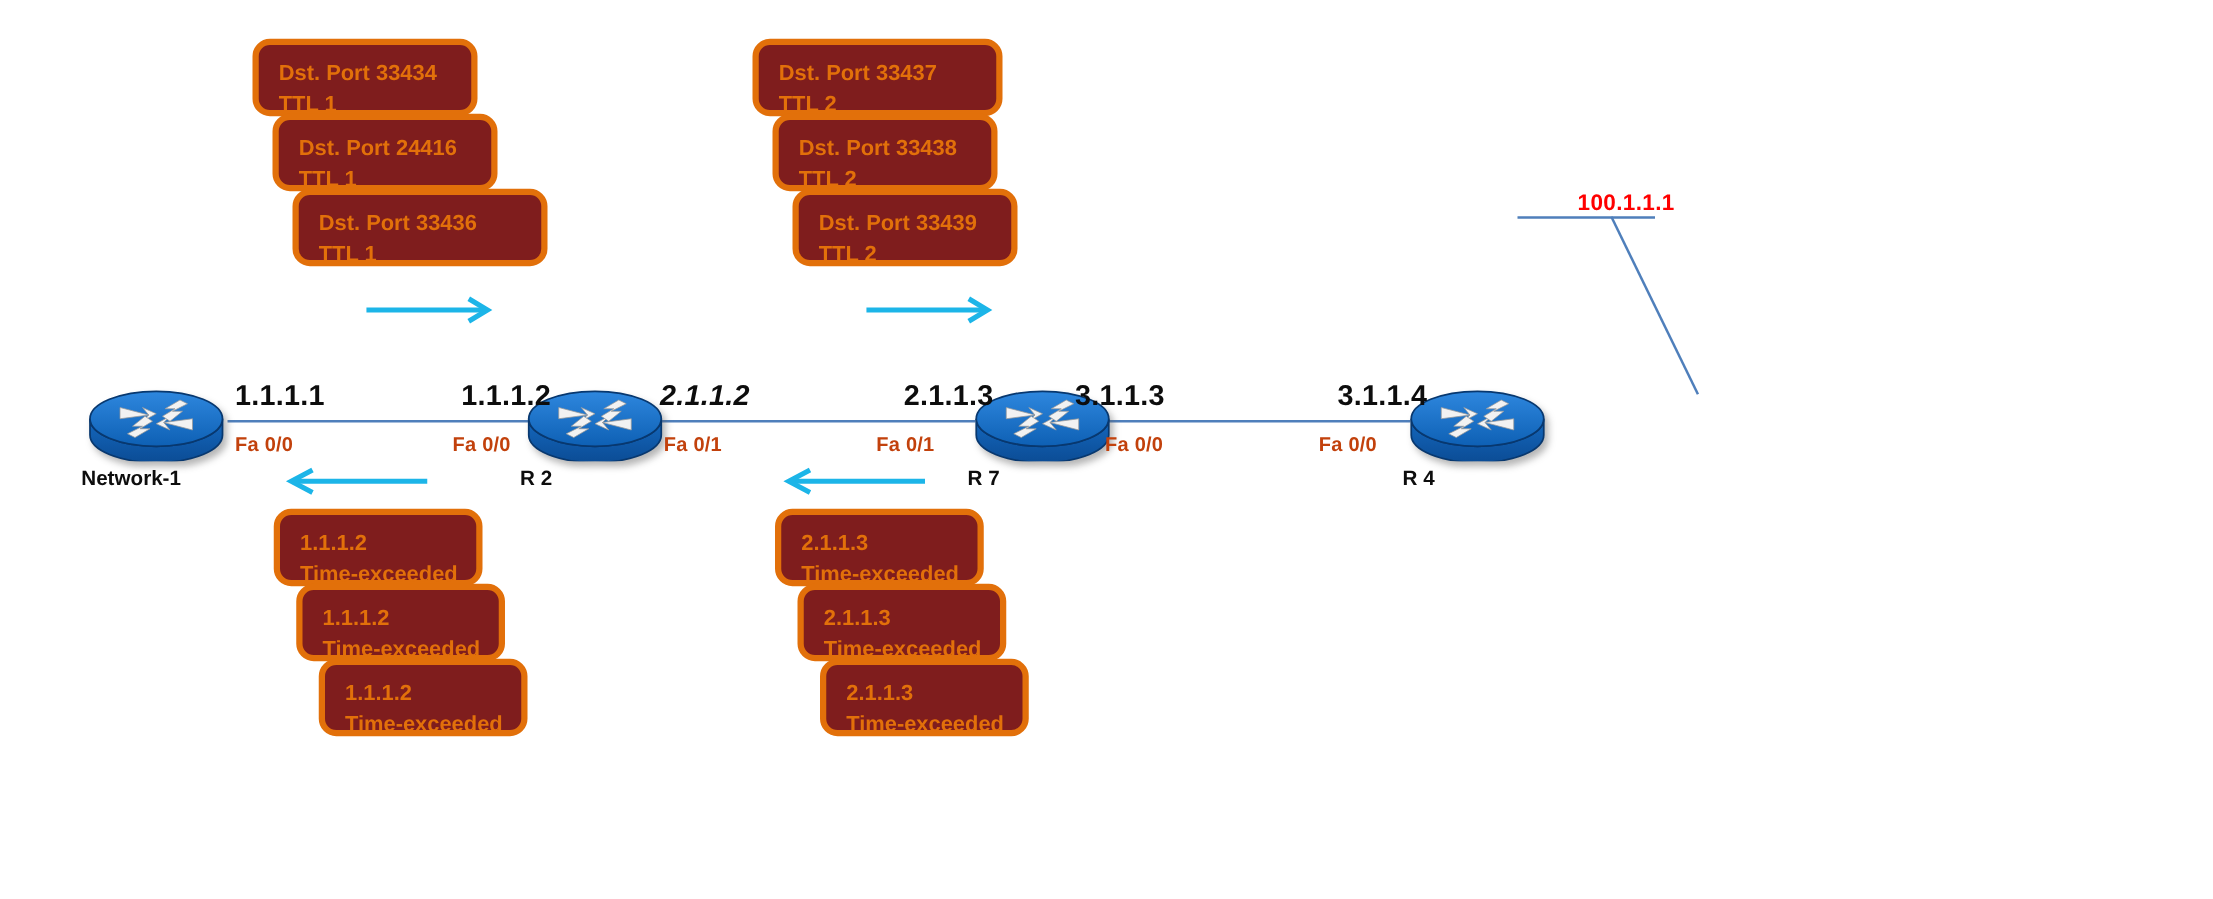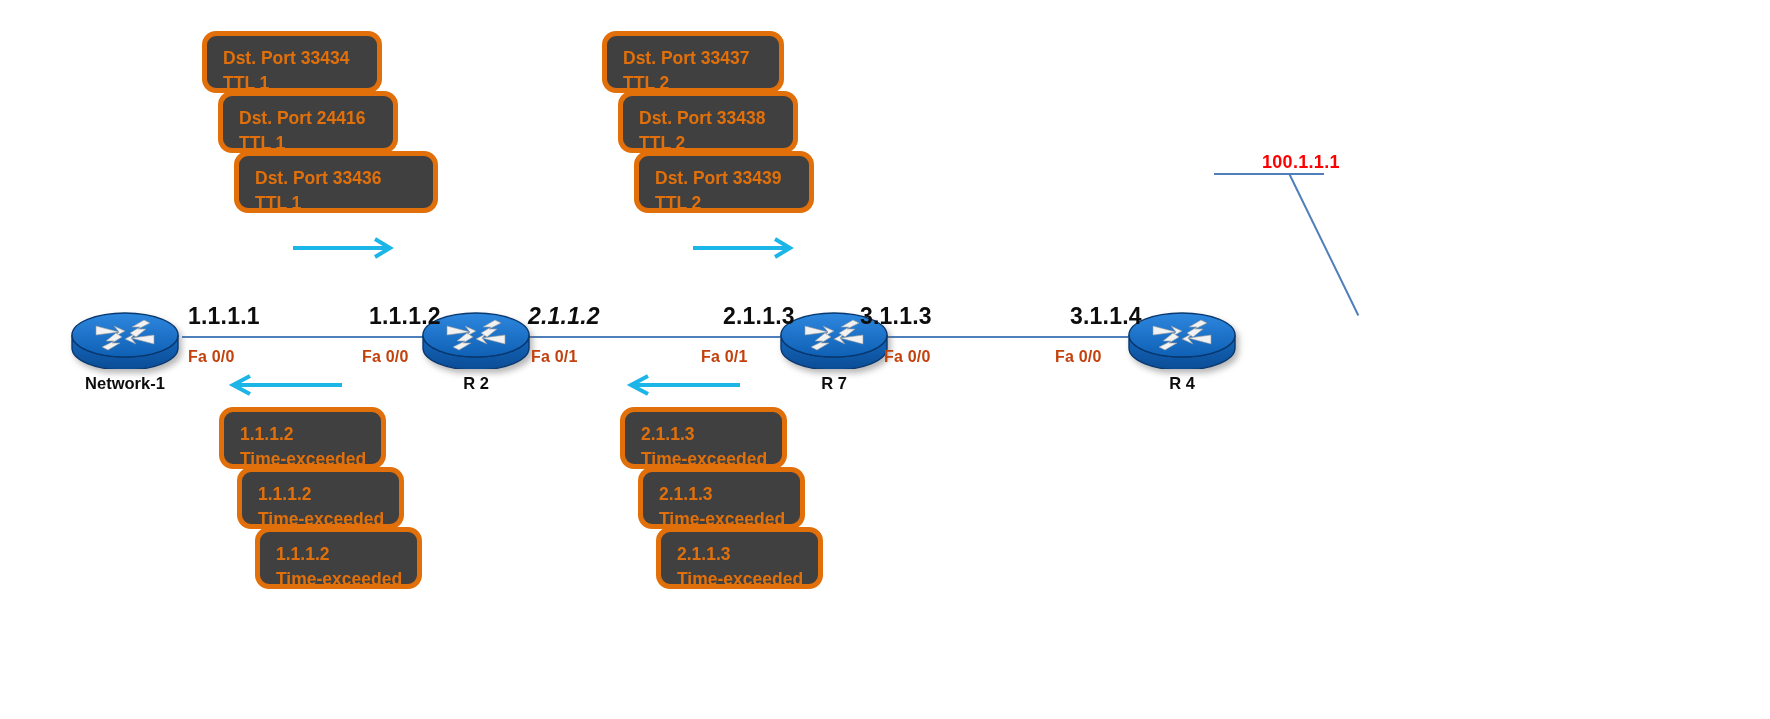--- a/index.html
+++ b/index.html
@@ -1,38 +1,38 @@
 <!DOCTYPE html>
 <html><head>
 <meta charset="utf-8">
 <style>
   html,body{margin:0;padding:0;background:#ffffff;}
   body{width:1770px;height:719px;position:relative;overflow:hidden;
        font-family:"Liberation Sans",sans-serif;}
   #stage{position:absolute;left:0;top:0;width:1770px;height:719px;}
 
   
-  .pktbox{position:absolute;box-sizing:border-box;background:#404040;
+  .pktbox{position:absolute;box-sizing:border-box;background:#7f1d1d;
           border:5px solid #E2700A;border-radius:14px;
           color:#E2700A;font-weight:bold;font-size:17.5px;line-height:1.42;
           padding:10px 14px 8px 16px;white-space:nowrap;}
   .pktbox .l2{display:block;}
 
   
   .hline{position:absolute;height:0;border-top:2.4px solid #4F7FBB;}
   .diag{position:absolute;transform-origin:0 0;height:0;
         border-top:2.4px solid #4F7FBB;}
 
   
   .iplab{position:absolute;font-size:23px;font-weight:bold;color:#0d0d0d;
          white-space:nowrap;letter-spacing:.2px;}
   .iflab{position:absolute;font-size:16px;font-weight:bold;color:#c2410c;
          white-space:nowrap;letter-spacing:.2px;}
   .rtname{position:absolute;font-size:16.5px;font-weight:bold;color:#0d0d0d;
-          white-space:nowrap;text-align:center;}
+          white-space:nowrap;}
   .redlab{position:absolute;font-size:18px;font-weight:bold;color:#FF0000;
           white-space:nowrap;letter-spacing:.3px;}
 
   
   .router{position:absolute;width:110px;height:62px;}
   .router svg{display:block;width:110px;height:62px;
               filter:drop-shadow(3px 4px 3px rgba(90,90,90,.45));}
 
   
   .arrow{position:absolute;}
@@ -55,21 +55,21 @@
     <span class="l2">TTL 1</span>
   </div>
 
   <div class="arrow" style="left:293px;top:236px;width:105px;height:24px;">
     <svg width="105" height="24" viewBox="0 0 105 24">
       <line x1="0" y1="12" x2="94" y2="12" stroke="#1CB5E8" stroke-width="4"></line>
       <polyline points="82,3 97,12 82,21" fill="none" stroke="#1CB5E8" stroke-width="4"></polyline>
     </svg>
   </div>
 
-  <div class="pktbox" style="left:602px;top:31px;width:182px;height:62px;">
+  <div class="pktbox" style="left:602px;top:31px;width:200px;height:62px;">
     <span>Dst. Port 33437</span>
     <span class="l2">TTL 2</span>
   </div>
   <div class="pktbox" style="left:618px;top:91px;width:180px;height:62px;">
     <span>Dst. Port 33438</span>
     <span class="l2">TTL 2</span>
   </div>
   <div class="pktbox" style="left:634px;top:151px;width:180px;height:62px;">
     <span>Dst. Port 33439</span>
     <span class="l2">TTL 2</span>

